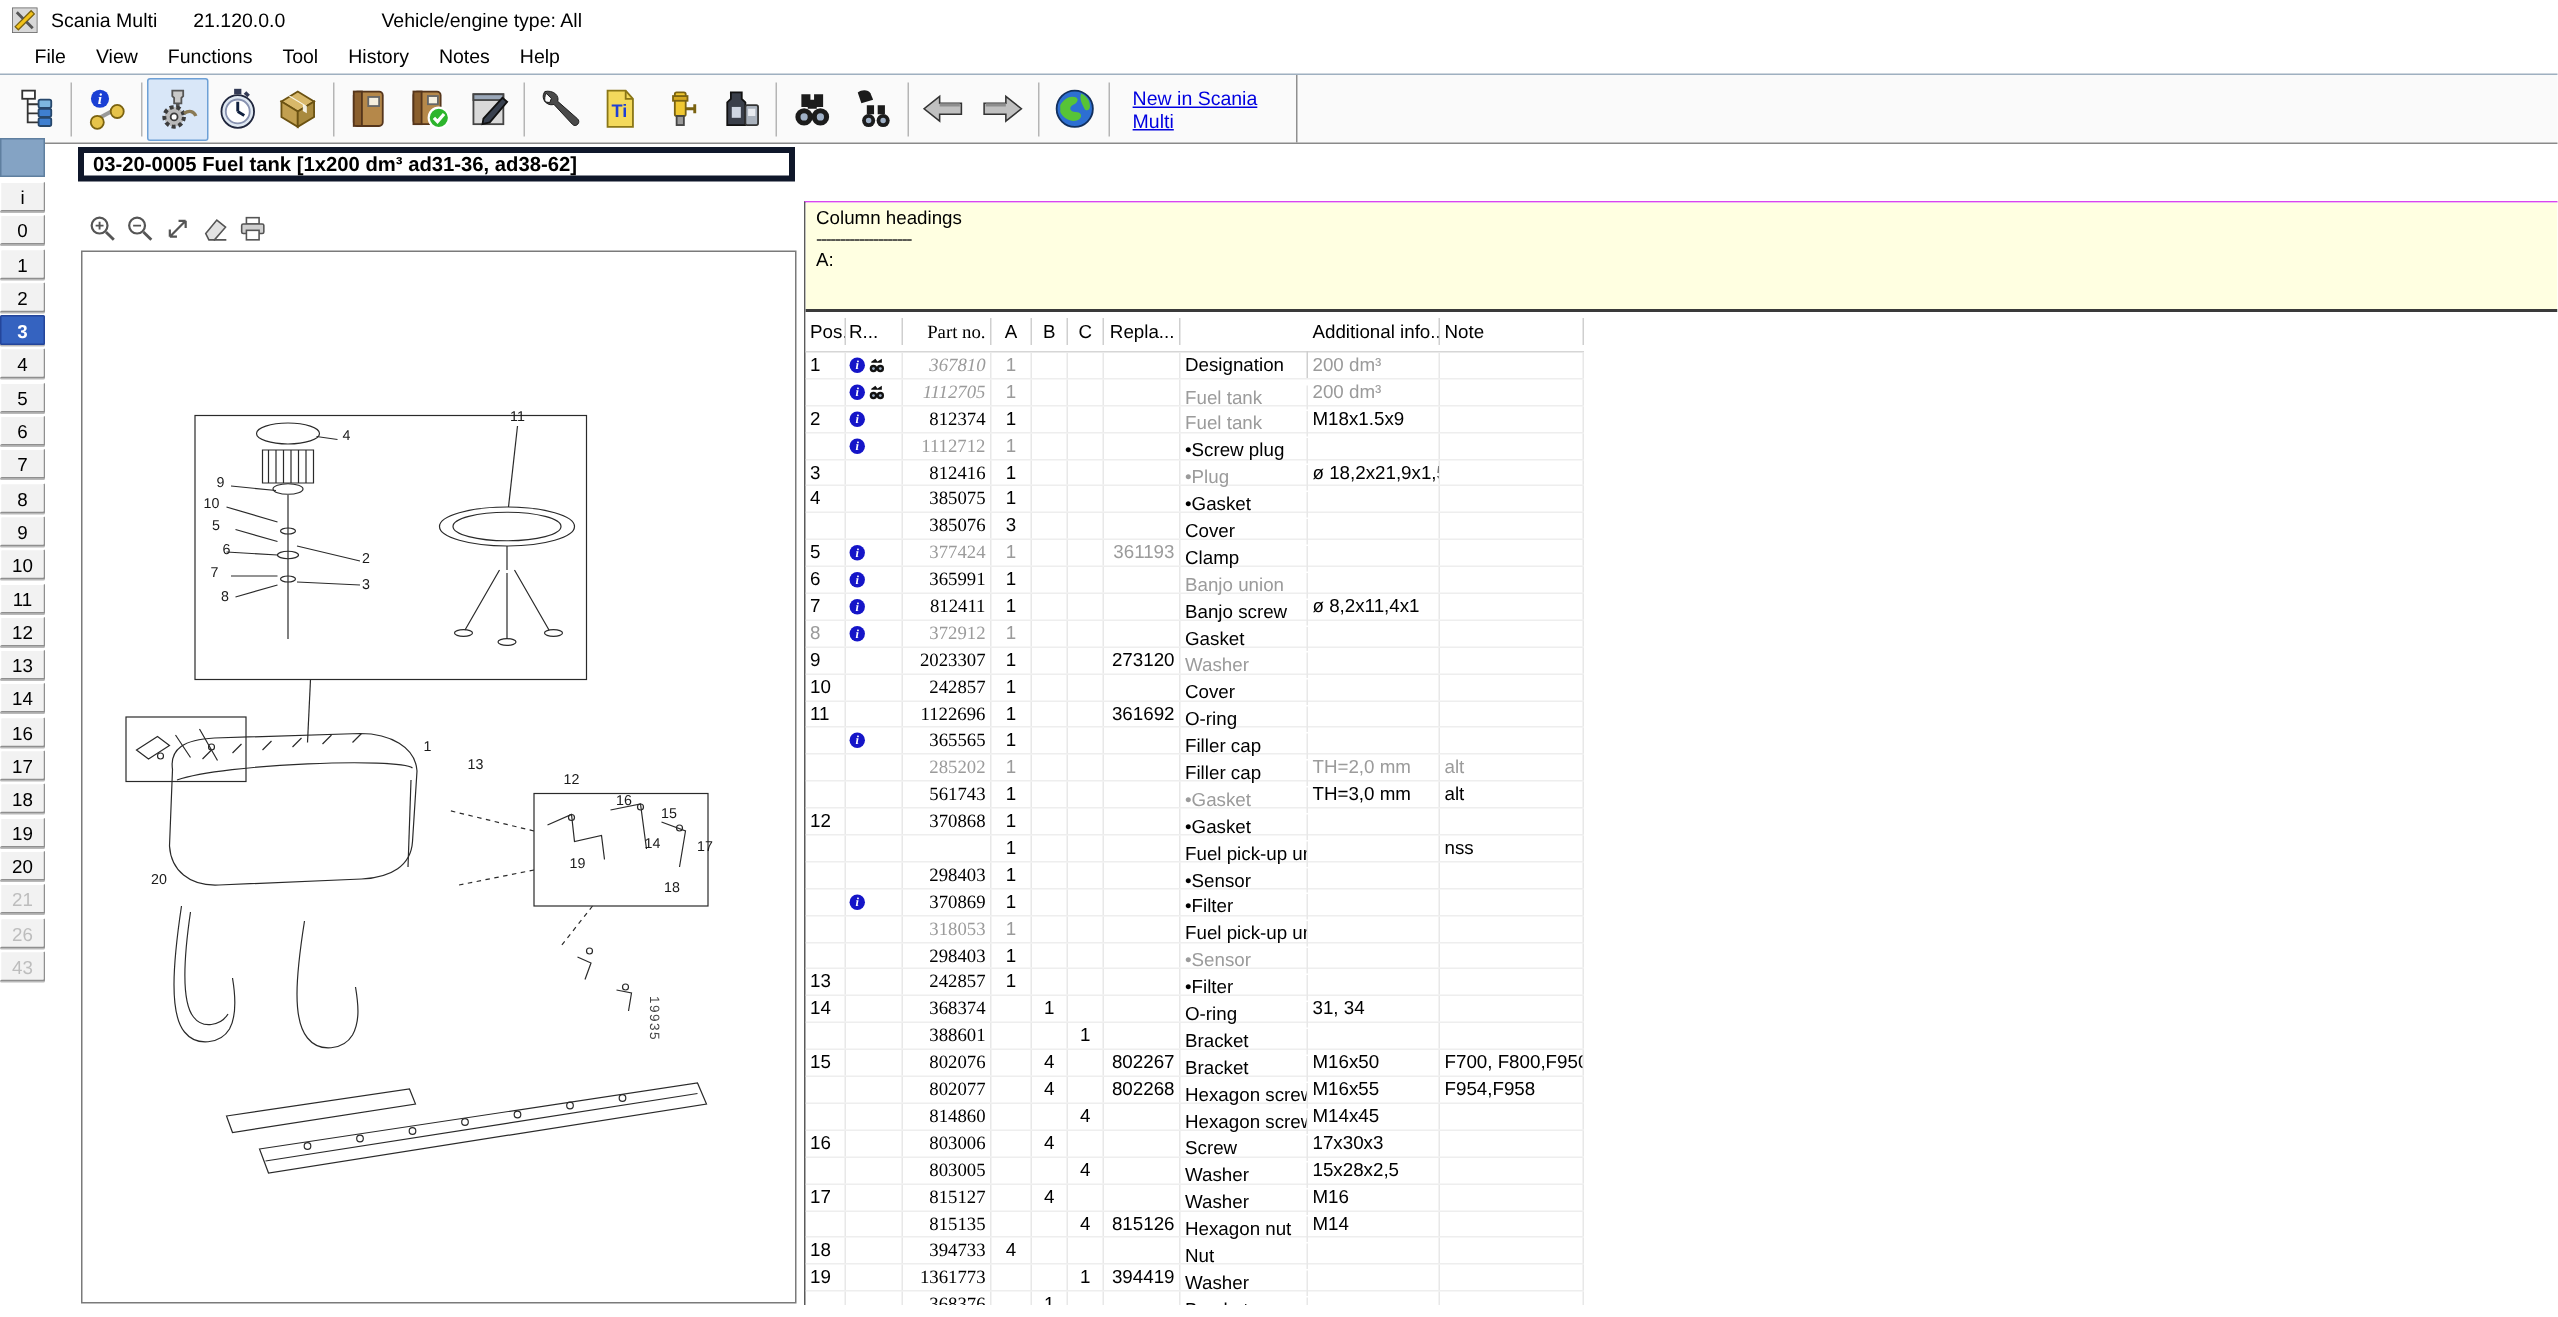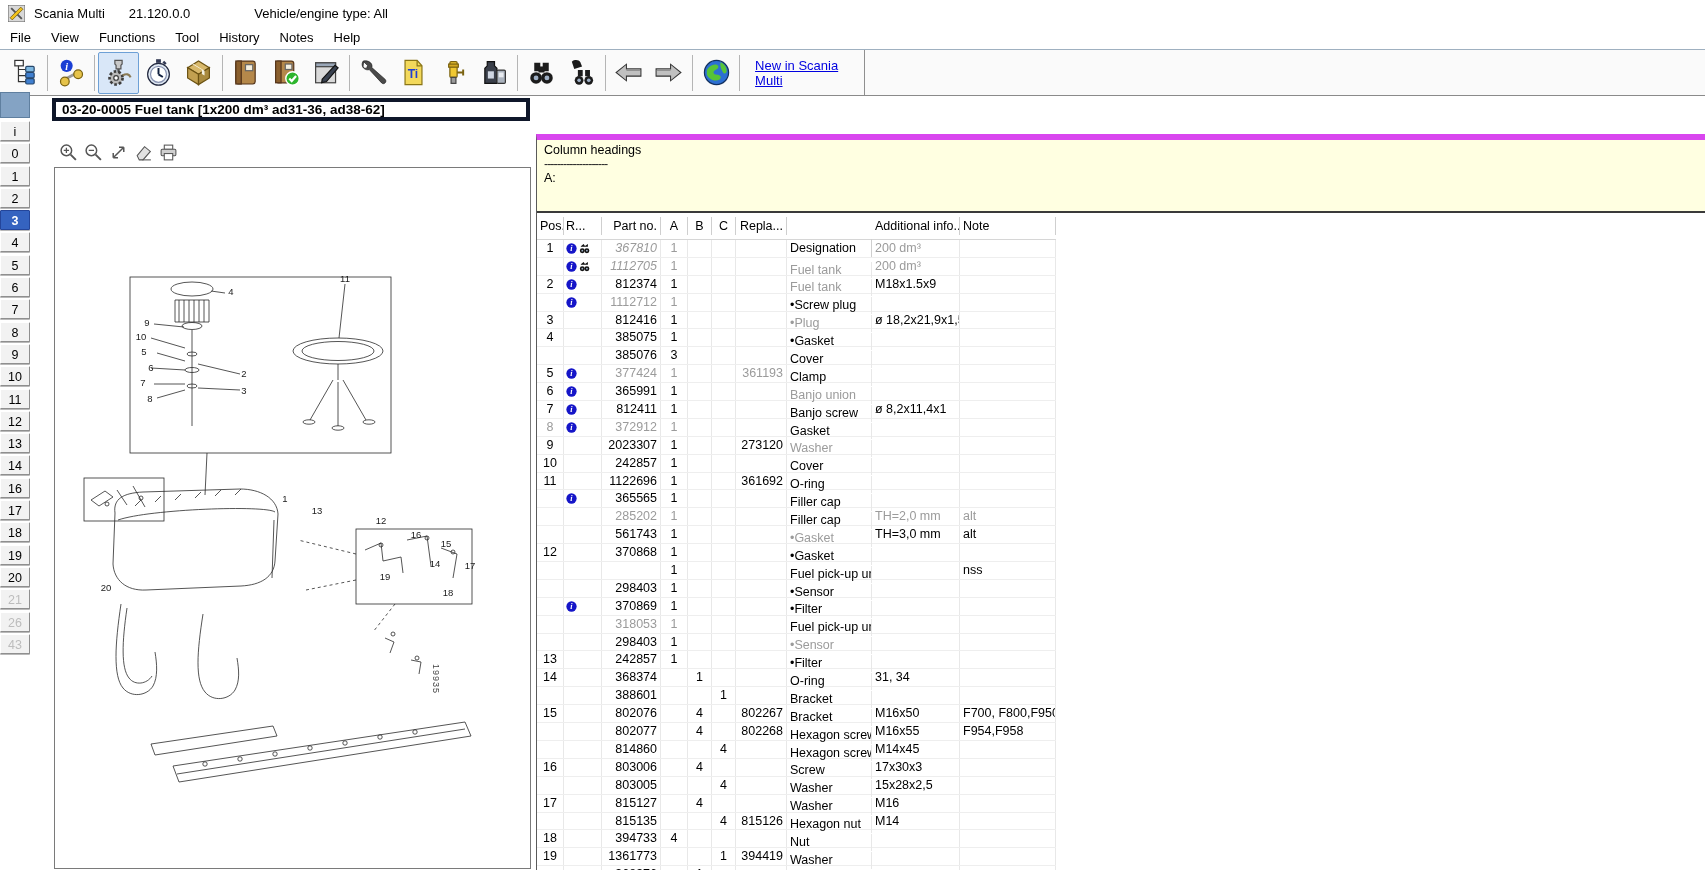--- a/index.html
+++ b/index.html
@@ -6,21 +6,21 @@
   body{width:1705px;height:878px;position:relative;background:#fff;
        font-family:"Liberation Sans",sans-serif;overflow:hidden;color:#000;}
   
   .titlebar{position:absolute;left:0;top:0;width:1705px;height:26px;display:flex;align-items:center;font-size:13px;background:#fff;}
   .titlebar .appicon{margin-left:8px;width:17px;height:17px;}
   .titlebar .t-title{margin-left:9px;}
   .titlebar .t-version{margin-left:24px;}
   .titlebar .t-vehicle{margin-left:64px;}
   .menubar{position:absolute;left:0;top:26px;width:1705px;height:23px;display:flex;align-items:center;font-size:13px;}
   .menu-item{padding:2px 10px;cursor:default;}
-  .menu-item:first-child{padding-left:10px;}
+  .menu-item:first-child{padding-left:23px;}
   
   .toolbar{position:absolute;left:0;top:49px;width:1705px;height:45px;background:#fafafa;
            border-top:1px solid #9fb0c0;border-bottom:1px solid #8a8a8a;display:flex;align-items:center;}
   .tb-inner{display:flex;align-items:center;height:100%;padding-left:4px;border-right:1px solid #8f8f8f;width:860px;}
   .tb-btn{width:40px;height:40px;display:flex;align-items:center;justify-content:center;border:1px solid transparent;border-radius:2px;}
   .tb-btn svg{width:29px;height:29px;}
   .tb-btn.sel{background:#d9e7f8;border:1px solid #6da0d6;}
   .tb-sep{width:1px;height:36px;background:#b5b5b5;margin:0 3px;}
   .tb-link{margin-left:12px;font-size:13px;color:#0000e0;text-decoration:underline;cursor:pointer;}
   
@@ -36,32 +36,32 @@
          font-size:13.5px;font-weight:bold;display:flex;align-items:center;padding-left:6px;box-sizing:border-box;background:#fff;}
   
   .draw-tools{position:absolute;left:58px;top:142px;display:flex;gap:5px;}
   .draw-tools .dt{width:20px;height:20px;display:flex;align-items:center;justify-content:center;}
   .canvas{position:absolute;left:54px;top:167px;width:477px;height:702px;border:1px solid #7a7a7a;background:#fff;box-sizing:border-box;overflow:hidden;}
   .canvas svg.sketch{position:absolute;left:0;top:0;}
   .callout{position:absolute;font-size:9.5px;color:#1a1a1a;transform:translate(-50%,-50%);}
   .fignum{position:absolute;font-size:9px;color:#444;transform:rotate(90deg);letter-spacing:1px;}
   
   .rpanel{position:absolute;left:536px;top:134px;width:1169px;height:736px;border-left:1px solid #5a5a5a;
-          border-top:6px solid #d946ef;box-sizing:border-box;background:#fff;overflow:hidden;}
+          border-top:1px solid #d946ef;box-sizing:border-box;background:#fff;overflow:hidden;}
   .notesbox{height:71px;background:#ffffe1;padding:3px 0 0 7px;box-sizing:border-box;font-size:12.5px;line-height:14px;}
   .notesbox .nb-div{letter-spacing:-1px;color:#222;}
   .darkline{height:2px;background:#3a3a3a;}
   
   .thead{display:flex;height:26px;align-items:center;font-size:12.5px;background:#fff;border-bottom:1px solid #d6d6d6;width:519px;}
   .thead .cell{border-right:1px solid #cfcfcf;height:18px;line-height:18px;}
   .trow{display:flex;height:16.9px;font-size:12.5px;width:519px;border-bottom:1px solid #eeeeee;align-items:center;}
   .cell{box-sizing:border-box;overflow:hidden;white-space:nowrap;height:16.9px;line-height:16.5px;border-right:1px solid #e8e8e8;padding:0 3px;}
-  .c-pos{width:27px;text-align:center;}
+  .c-pos{width:27px;text-align:left;}
   .c-r{width:38px;display:flex;align-items:center;gap:2px;padding-left:2px;}
-  .c-part{width:59px;text-align:right;}
+  .c-part{width:59px;text-align:right;font-family:Liberation Serif, serif;}
   .c-a,.c-b,.c-c{width:27px;text-align:center;}
   .c-b{width:24px;}.c-c{width:24px;}
   .c-repla{width:51px;text-align:right;}
   .c-desig{width:85px;margin-top:43px;}
   .c-info{width:88px;}
   .c-note{width:96px;}
   .muted{color:#9b9b9b;}
   .it{font-style:italic;}
   .rowicon svg{width:11px;height:11px;display:block;}
 </style>

